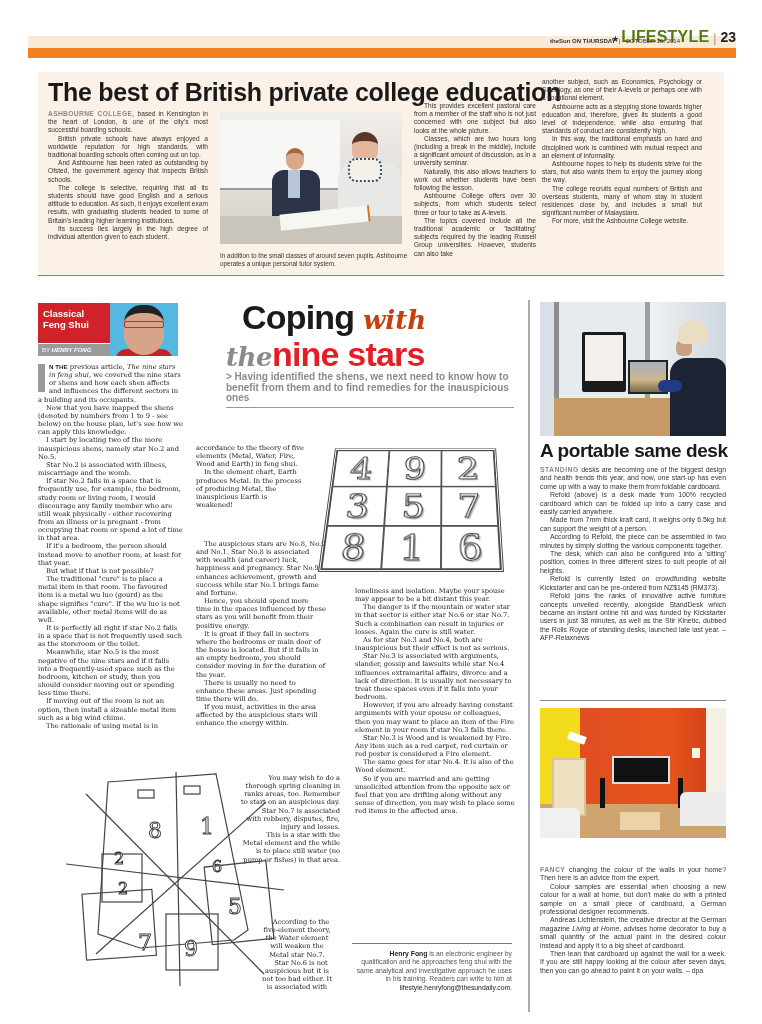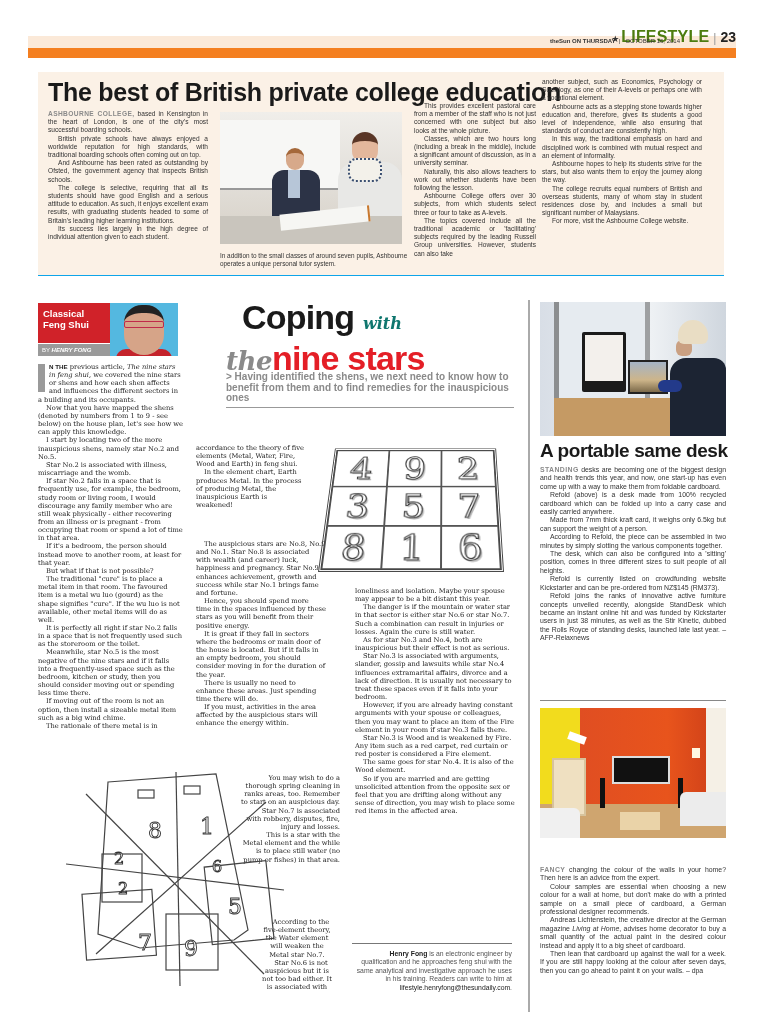--- a/index.html
+++ b/index.html
@@ -60,21 +60,21 @@
   .c1 { left: 38px; top: 363px; width: 146px; }
   .c2 { left: 196px; top: 422px; width: 110px; margin-top: 22px; }
   .c2b { left: 196px; top: 530px; width: 130px; }
   .c3 { left: 355px; top: 598px; width: 160px; }
   .c2c { left: 262px; top: 886px; width: 70px; text-align: center; }
   .c2d { left: 240px; top: 774px; width: 100px; text-align: right; }
 
   
   .headline { position: absolute; left: 226px; top: 300px; width: 290px; }
   .hl-line1 { font-family: "Liberation Sans", sans-serif; font-weight: bold; font-size: 34px; line-height: 34px; color: #1a1a1a; padding-left: 16px; white-space: nowrap; letter-spacing: -0.8px; }
-  .hl-with { font-family: "DejaVu Serif", serif; font-style: italic; font-weight: bold; color: #0f766e; font-size: 16px; letter-spacing: 0; }
+  .hl-with { font-family: "DejaVu Serif", serif; font-style: italic; font-weight: bold; color: #c2410c; font-size: 26px; letter-spacing: 0; }
   .hl-line2 { font-family: "Liberation Sans", sans-serif; font-weight: bold; font-size: 34px; line-height: 34px; color: #e41e26; white-space: nowrap; letter-spacing: -0.8px; }
   .hl-the { font-family: "DejaVu Serif", serif; font-style: italic; font-weight: bold; color: #8a8a8a; font-size: 26px; letter-spacing: -0.5px; }
   .deck { position: absolute; left: 226px; top: 372px; width: 288px; font-family: "Liberation Sans", sans-serif; font-weight: bold; font-size: 10px; line-height: 10.5px; color: #8a8a8a; padding-bottom: 3px; border-bottom: 1px solid #999; }
 
   
   .grid-illus { position: absolute; left: 312px; top: 420px; width: 200px; height: 162px; }
   .grid-frame { position: absolute; left: 6px; top: 2px; width: 186px; height: 150px; border: 3px double #444; transform: perspective(300px) rotateX(18deg) skewX(-2deg); transform-origin: 50% 100%; display: grid; grid-template-columns: repeat(3, 1fr); grid-template-rows: repeat(3, 1fr); }
   .grid-cell { border: 1.5px double #555; display: flex; align-items: center; justify-content: center; font-family: "DejaVu Serif", serif; font-size: 40px; color: #fff; -webkit-text-stroke: 1.2px #333; text-shadow: 2px 2px 0 #bbb; }
 
   
@@ -206,21 +206,21 @@
   <p>Now that you have mapped the shens (denoted by numbers from 1 to 9 - see below) on the house plan, let's see how we can apply this knowledge.</p>
   <p>I start by locating two of the more inauspicious shens, namely star No.2 and No.5.</p>
   <p>Star No.2 is associated with illness, miscarriage and the womb.</p>
   <p>If star No.2 falls in a space that is frequently use, for example, the bedroom, study room or living room, I would discourage any family member who are still weak physically - either recovering from an illness or is pregnant - from occupying that room or spend a lot of time in that area.</p>
   <p>If it's a bedroom, the person should instead move to another room, at least for that year.</p>
   <p>But what if that is not possible?</p>
   <p>The traditional "cure" is to place a metal item in that room. The favoured item is a metal wu luo (gourd) as the shape signifies "cure". If the wu luo is not available, other metal items will do as well.</p>
   <p>It is perfectly all right if star No.2 falls in a space that is not frequently used such as the storeroom or the toilet.</p>
   <p>Meanwhile, star No.5 is the most negative of the nine stars and if it falls into a frequently-used space such as the bedroom, kitchen or study, then you should consider moving out or spending less time there.</p>
   <p>If moving out of the room is not an option, then install a sizeable metal item such as a big wind chime.</p>
-  <p>The rationale of there metal is in</p>
+  <p>The rationale of using metal is in</p>
 </div>
 
 <div class="body-text c2">
   <p class="first">accordance to the theory of five elements (Metal, Water, Fire, Wood and Earth) in feng shui.</p>
   <p>In the element chart, Earth produces Metal. In the process of producing Metal, the inauspicious Earth is weakened!</p>
 </div>
 <div class="body-text c2b" style="top:540px;">
   <p>The auspicious stars are No.8, No.9 and No.1. Star No.8 is associated with wealth (and career) luck, happiness and pregnancy. Star No.9 enhances achievement, growth and success while star No.1 brings fame and fortune.</p>
   <p>Hence, you should spend more time in the spaces influenced by these stars as you will benefit from their positive energy.</p>
   <p>It is great if they fall in sectors where the bedrooms or main door of the house is located. But if it falls in an empty bedroom, you should consider moving in for the duration of the year.</p>

